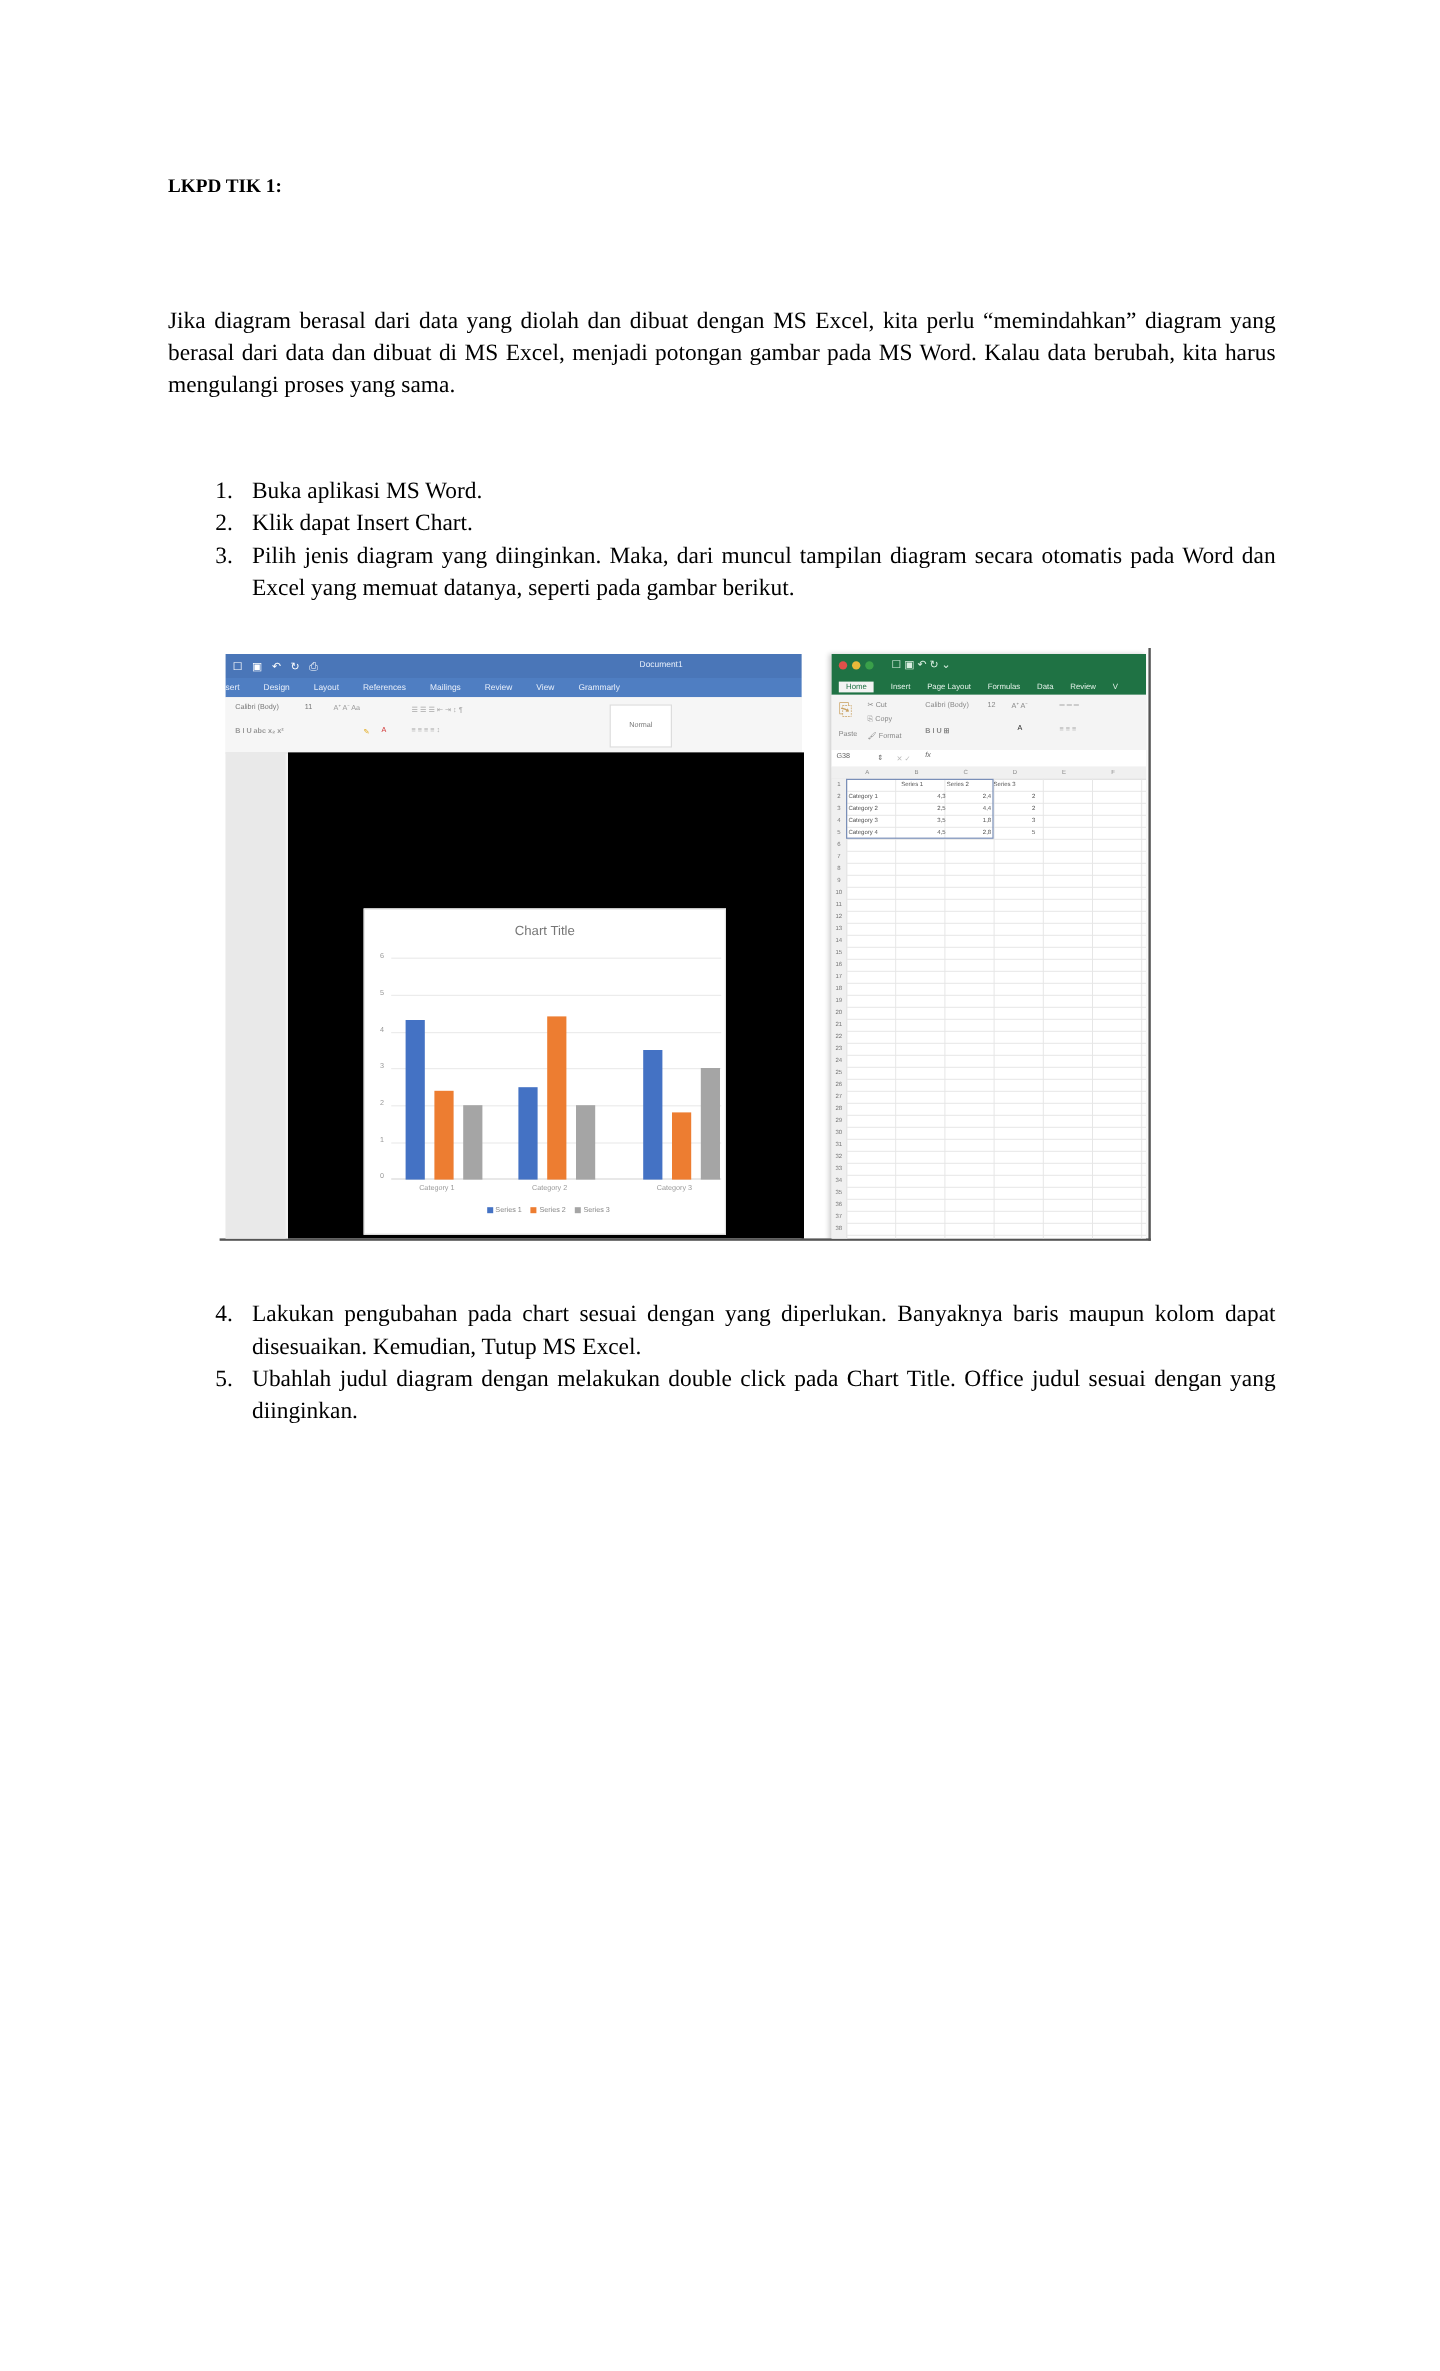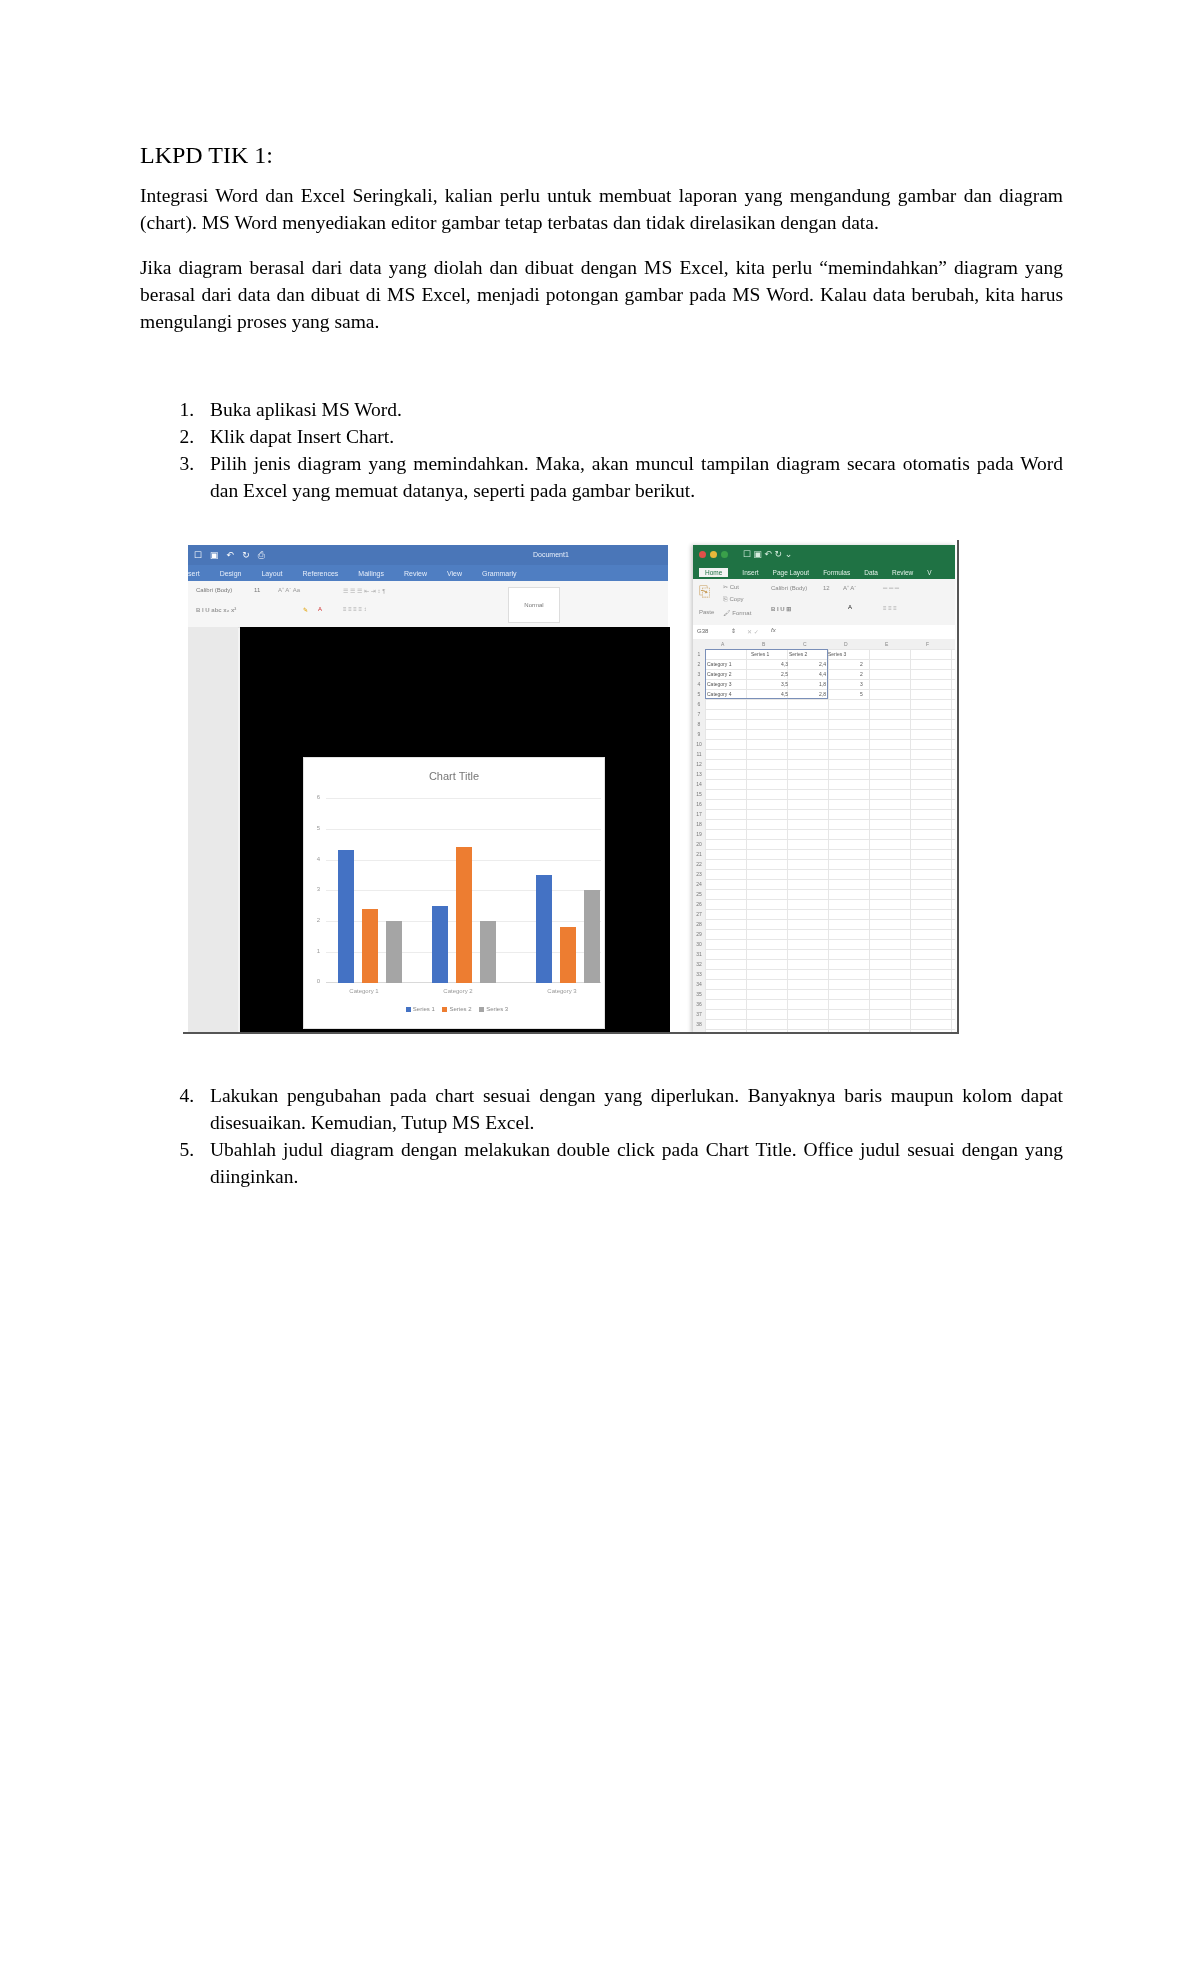--- a/index.html
+++ b/index.html
@@ -1,19 +1,19 @@
 <!DOCTYPE html>
 <html><head>
 <meta charset="utf-8">
 <style>
   html, body { margin:0; padding:0; background:#ffffff; }
   body { width:1200px; height:1976px; position:relative; font-family:"Liberation Serif", serif; color:#000; }
   .page { position:absolute; left:0; top:0; width:1200px; height:1976px; background:#fff; }
   .text { position:absolute; left:140px; width:923px; font-size:19.5px; line-height:27px; text-align:justify; }
-  h1.title { position:absolute; left:140px; top:142px; margin:0; font-size:24px; font-weight:normal; line-height:27px; }
+  h1.title { position:absolute; left:140px; top:142px; margin:0; font-size:16px; font-weight:bold; line-height:27px; }
   p { margin:0; }
   .ol { position:absolute; left:140px; width:923px; font-size:19.5px; line-height:27px; }
   .li { display:flex; }
   .li .num { width:70px; text-align:right; padding-right:16px; box-sizing:border-box; flex:none; }
   .li .body { flex:1; text-align:justify; }
 
   
   .figure { position:absolute; left:183px; top:540px; width:776px; height:494px; background:#fff; overflow:hidden; border-right:2px solid #555; border-bottom:2px solid #555; box-sizing:border-box; }
   .word { position:absolute; left:5px; top:5px; width:480px; height:489px; background:#f3f3f3; }
   .word-titlebar { position:absolute; left:0; top:0; width:480px; height:20px; background:#4a76b8; color:#dde7f6; font-family:"Liberation Sans", sans-serif; font-size:7px; }
@@ -51,39 +51,36 @@
   .xl-range { position:absolute; left:12px; top:104px; width:123px; height:50px; border:1px solid #7a8fb8; box-sizing:border-box; }
   .rowlbl { height:10px; line-height:10px; text-align:center; }
 </style>
 </head>
 <body>
 
 <div class="page">
 
   <h1 class="title">LKPD TIK 1:</h1>
 
-  <div class="text" style="top:182px;">
-    <p>Integrasi Word dan Excel Seringkali, kalian perlu untuk membuat laporan yang mengandung gambar dan diagram (chart). MS Word menyediakan editor gambar tetap terbatas dan tidak direlasikan dengan data.</p>
-  </div>
   <div class="text" style="top:254px;">
     <p>Jika diagram berasal dari data yang diolah dan dibuat dengan MS Excel, kita perlu “memindahkan” diagram yang berasal dari data dan dibuat di MS Excel, menjadi potongan gambar pada MS Word. Kalau data berubah, kita harus mengulangi proses yang sama.</p>
   </div>
 
   <div class="ol" style="top:396px;">
     <div class="li">
       <span class="num">1.</span>
       <span class="body">Buka aplikasi MS Word.</span>
     </div>
     <div class="li">
       <span class="num">2.</span>
       <span class="body">Klik dapat Insert Chart.</span>
     </div>
     <div class="li">
       <span class="num">3.</span>
-      <span class="body">Pilih jenis diagram yang memindahkan. Maka, akan muncul tampilan diagram secara otomatis pada Word dan Excel yang memuat datanya, seperti pada gambar berikut.</span>
+      <span class="body">Pilih jenis diagram yang diinginkan. Maka, dari muncul tampilan diagram secara otomatis pada Word dan Excel yang memuat datanya, seperti pada gambar berikut.</span>
     </div>
   </div>
 
   <div class="figure">
 
     <div class="word">
       <div class="word-titlebar">
         <div class="qat">
           <span>☐</span>
           <span>▣</span>

